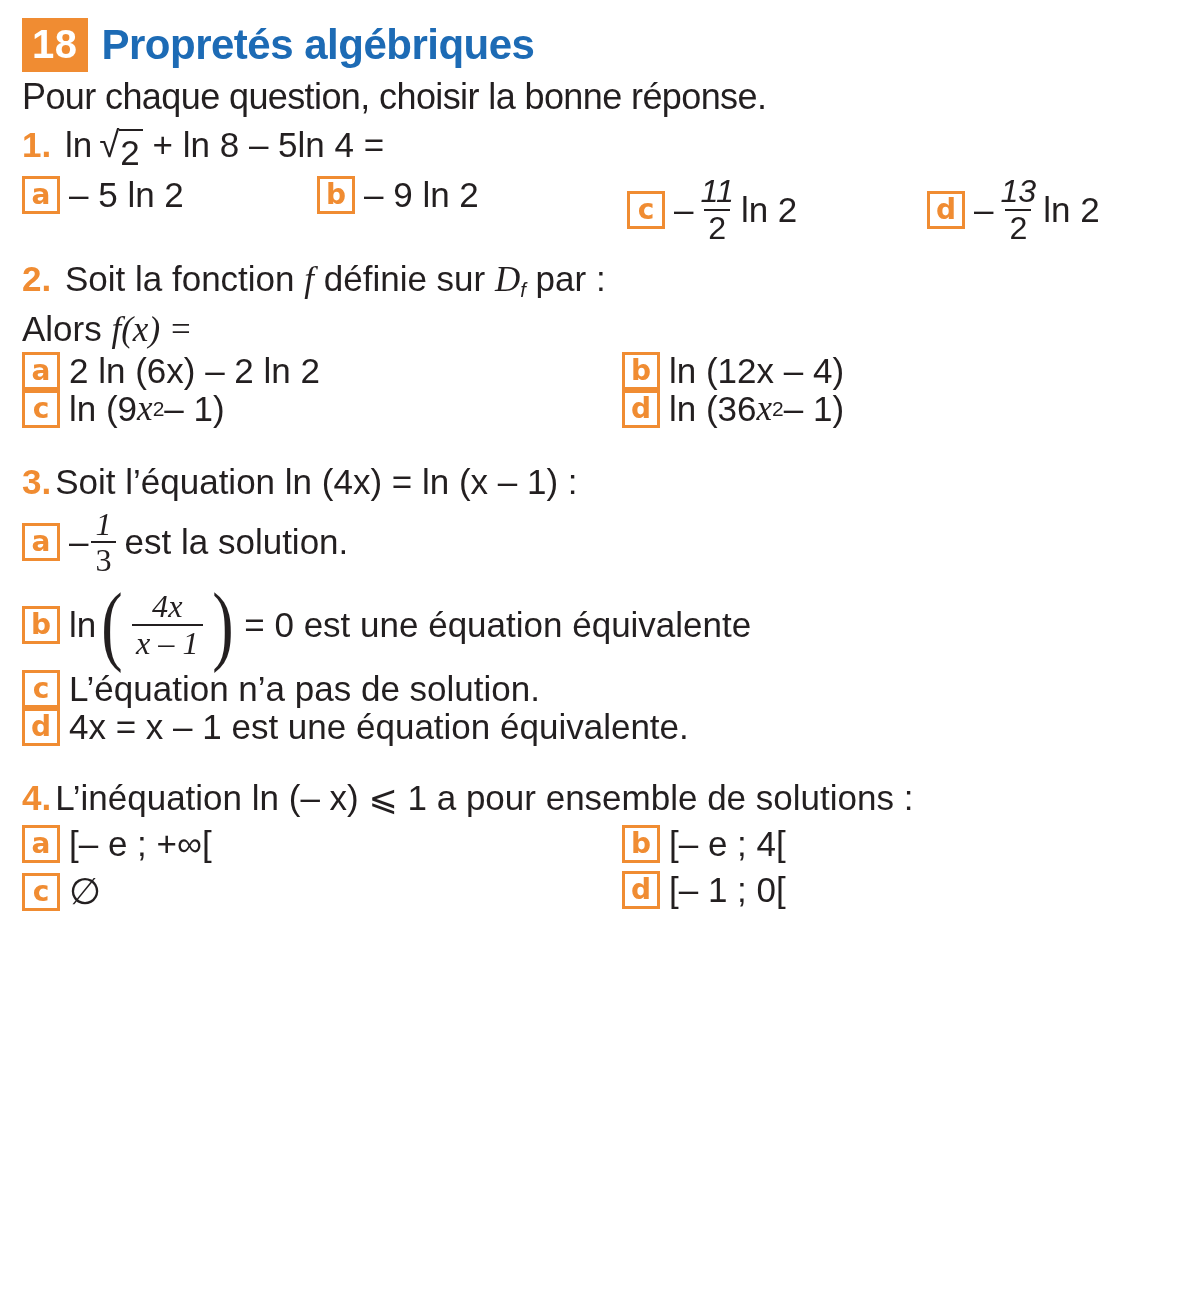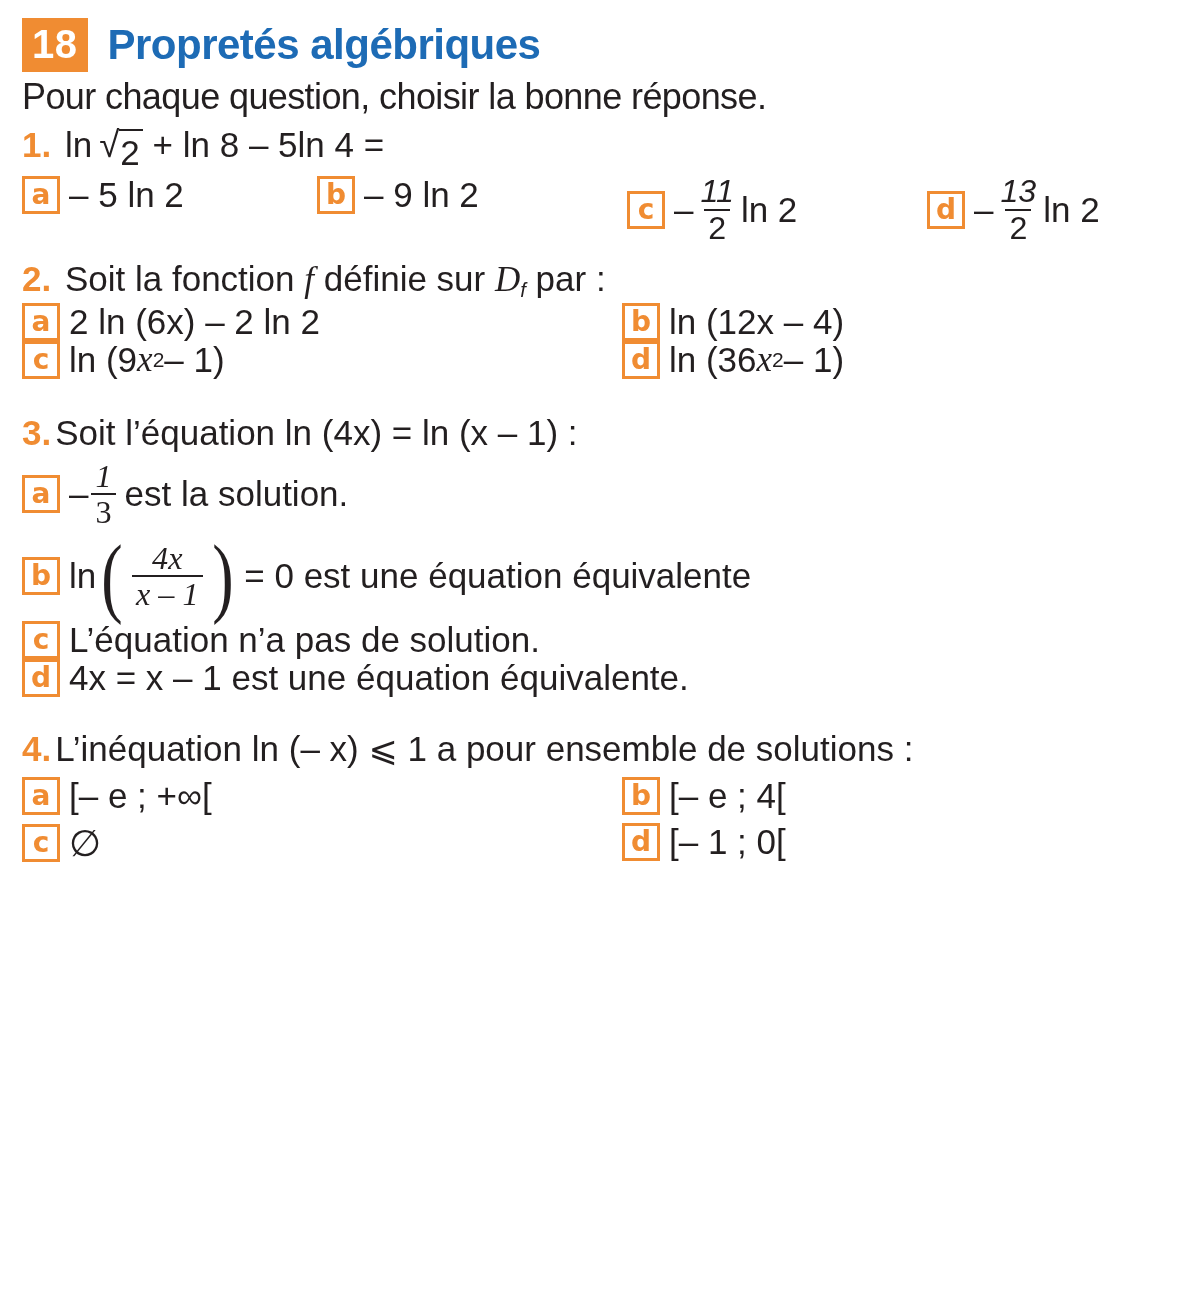--- a/index.html
+++ b/index.html
@@ -9,21 +9,21 @@
   }
   body {
     width: 1200px; height: 1296px;
     font-family: "Liberation Sans", sans-serif;
     color: #231f20;
     overflow: hidden;
   }
   .page { position: relative; width: 1200px; height: 1296px; padding: 10px 14px 0 18px; }
 
   
-  .title-row { display: flex; align-items: center; gap: 20px; margin: 8px 0 2px 4px; }
+  .title-row { display: flex; align-items: center; gap: 14px; margin: 8px 0 2px 4px; }
   .ex-badge {
     background: #F08C32; color: #ffffff;
     font-weight: bold; font-size: 40px; line-height: 1;
     padding: 6px 10px 8px 10px;
     letter-spacing: 0.5px;
   }
   .ex-title {
     color: #1D6BB5; font-weight: bold; font-size: 42px;
     letter-spacing: -0.5px; white-space: nowrap;
   }
@@ -135,20 +135,24 @@
     <span class="qnum">2.</span><span class="qtext">
       <span>Soit la fonction</span>
       <span class="mi">f</span>
       <span>définie sur</span>
       <span class="mi">D</span><sub class="sf">f</sub>
       <span>par :</span>
     </span>
   </div>
 
 
+  <div class="q" style="margin-top:6px">
+    <span>Alors</span>
+    <span class="mi">f(x) =</span>
+  </div>
 
   <div class="row tight">
     <div class="opt col-left">
       <span class="abox">a</span>
       <span>2 ln (6x) – 2 ln 2</span>
     </div>
     <div class="opt col-right">
       <span class="abox">b</span>
       <span>ln (12x – 4)</span>
     </div>

